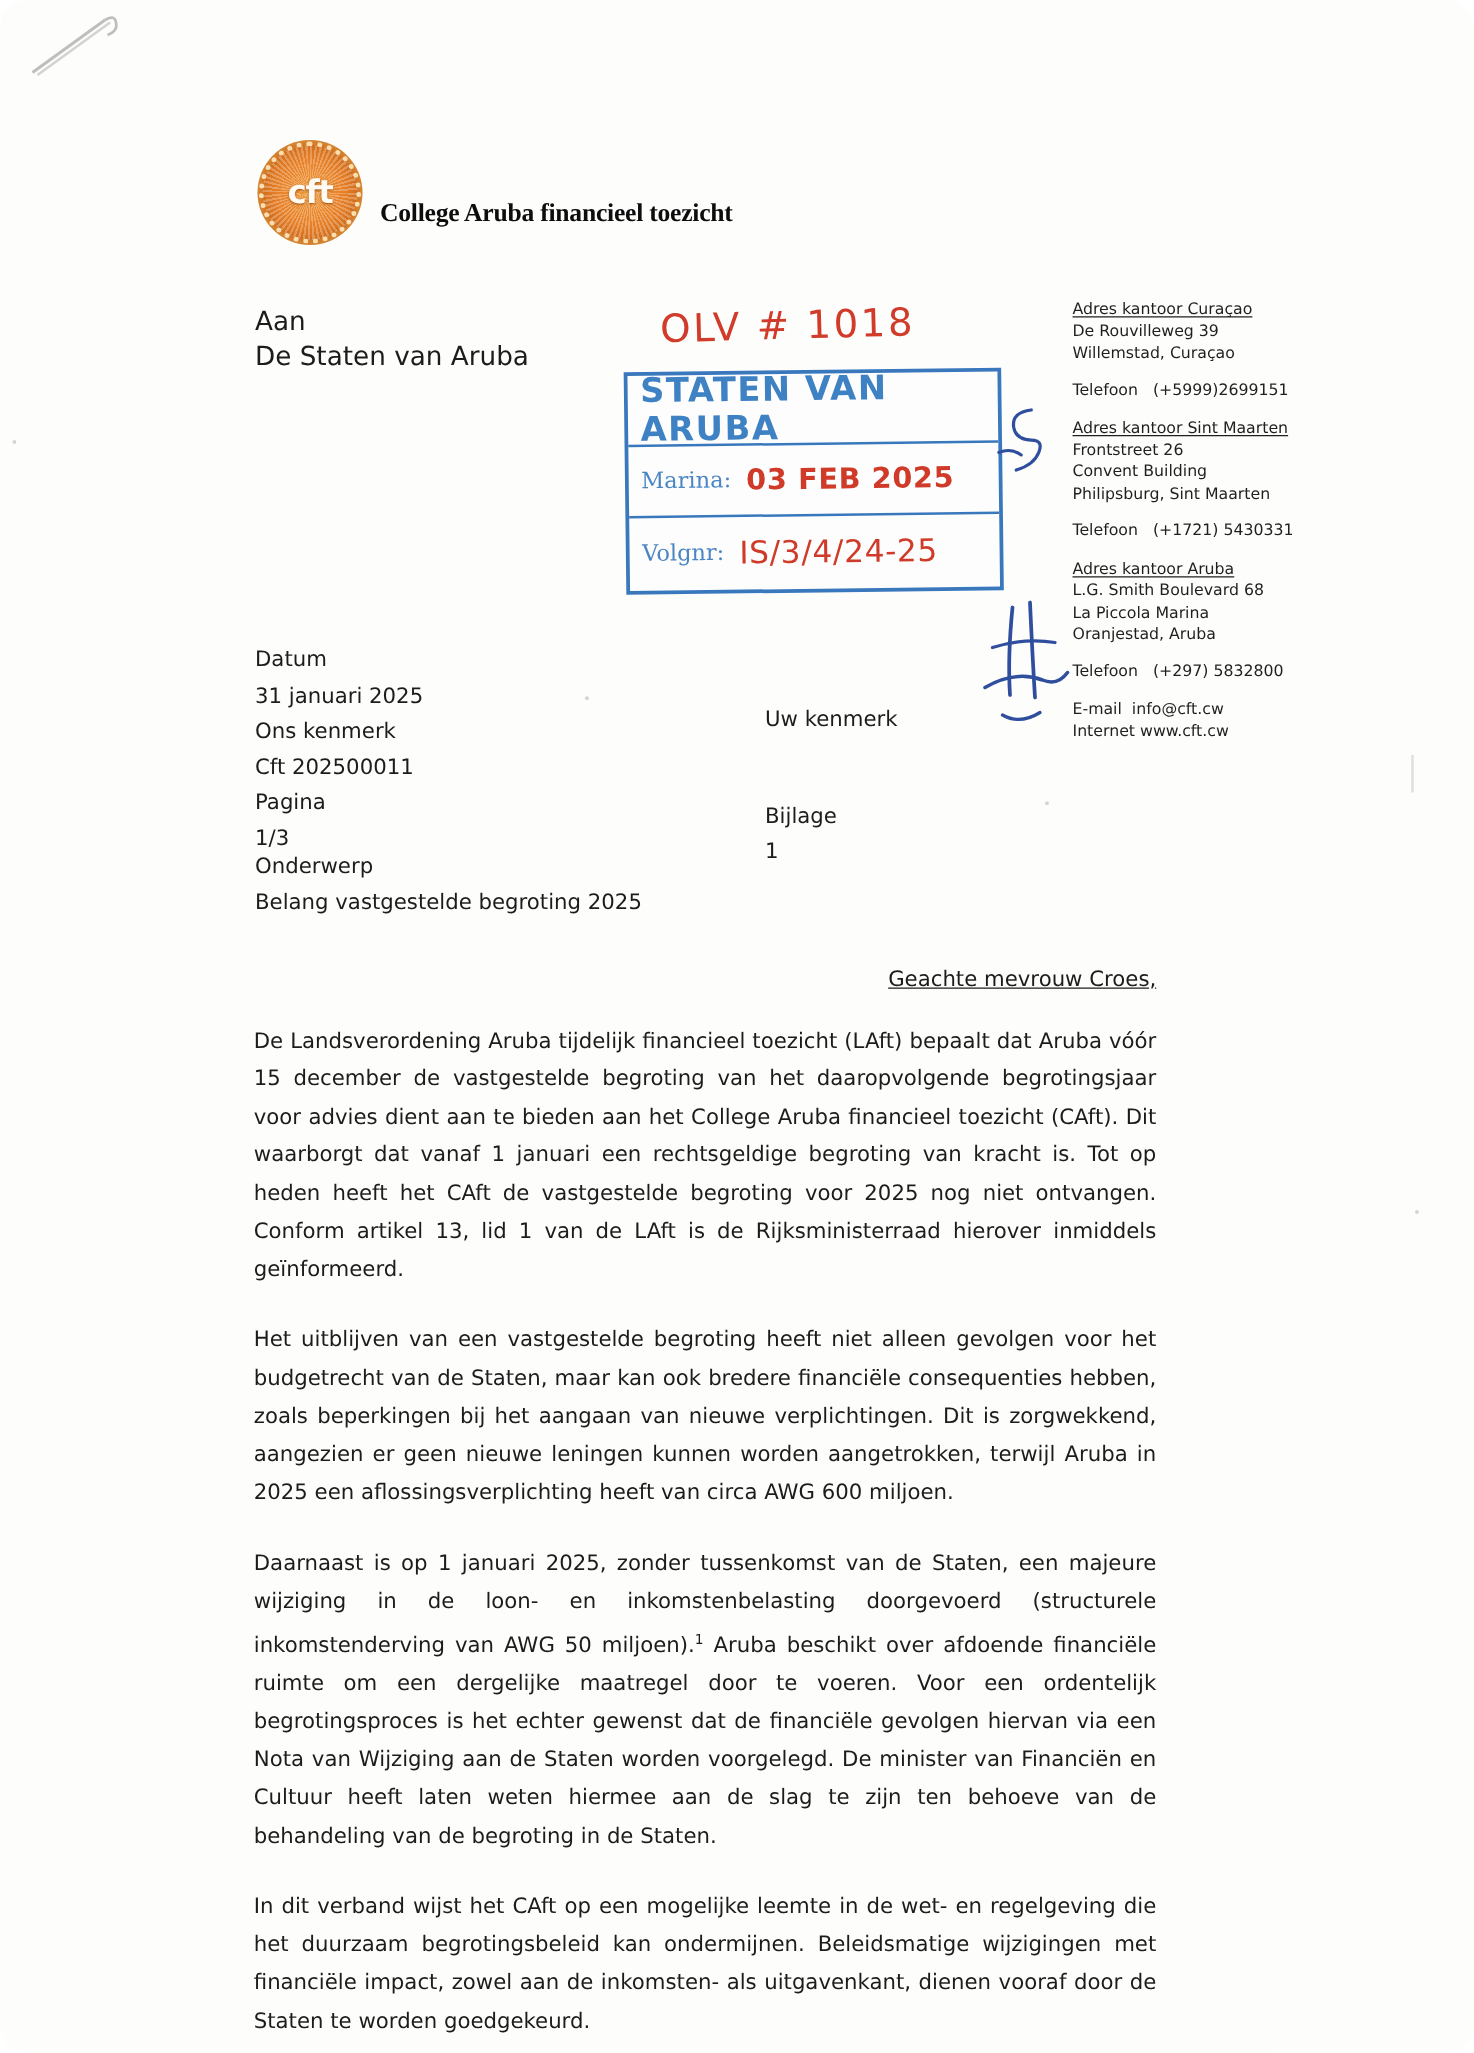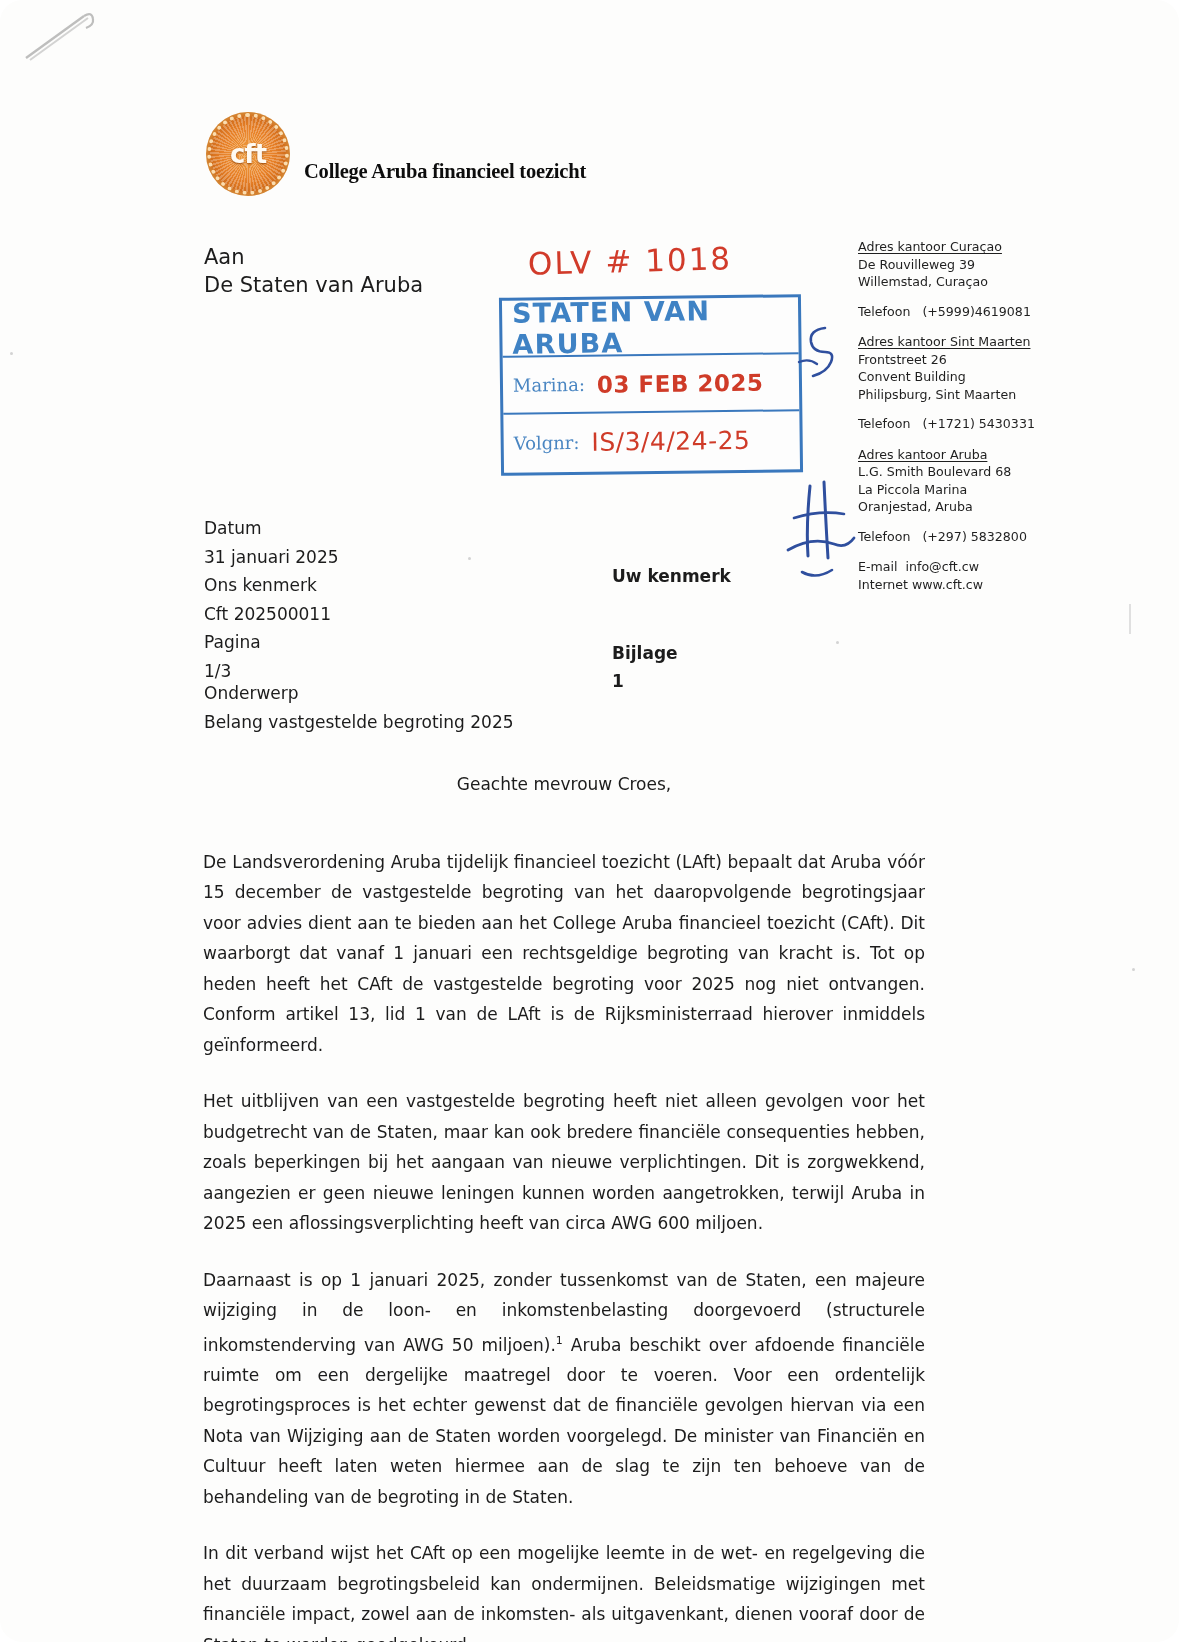--- a/index.html
+++ b/index.html
@@ -208,21 +208,20 @@
     line-height: 28.5px;
     color: #1c1c1c;
   }
   .meta-right {
     position: absolute;
     left: 612px;
     top: 562px;
     font-size: 17px;
     line-height: 28.5px;
     color: #1c1c1c;
-    font-weight: bold;
   }
   .meta-right .gap { height: 48px; }
 
   .subject {
     position: absolute;
     left: 204px;
     top: 679px;
     font-size: 17px;
     line-height: 28.5px;
     color: #1c1c1c;
@@ -234,21 +233,21 @@
     left: 203px;
     top: 769px;
     width: 722px;
     font-size: 17px;
     line-height: 30.5px;
     color: #1c1c1c;
     text-align: justify;
     text-justify: inter-word;
   }
   .body-text p { margin: 0 0 26px 0; }
-  .body-text p.salutation { margin-bottom: 47px; text-align: center; }
+  .body-text p.salutation { margin-bottom: 18px; text-align: right; text-decoration: underline; }
   .body-text p:last-child { margin-bottom: 0; }
   sup { font-size: 11px; vertical-align: super; }
 </style>
 </head>
 <body>
 
 <div id="page">
 
   <svg class="paperclip" viewBox="0 0 74 52">
     <path d="M4 48 L62 6" stroke="#a9a9a9" stroke-width="2.4" fill="none"></path>
@@ -300,21 +299,21 @@
     <path d="M24 38 q26 -8 50 -4" stroke="#2f4f9e" stroke-width="2.6" fill="none" stroke-linecap="round"></path>
     <path d="M18 70 q24 -14 46 -6 q12 5 20 -6" stroke="#2f4f9e" stroke-width="2.8" fill="none" stroke-linecap="round"></path>
     <path d="M32 92 q14 8 30 -2" stroke="#2f4f9e" stroke-width="2.6" fill="none" stroke-linecap="round"></path>
   </svg>
 
   <div class="contact-col">
     <div class="contact-block">
       <div class="contact-head">Adres kantoor Curaçao</div>
       <div>De Rouvilleweg 39</div>
       <div>Willemstad, Curaçao</div>
-      <div class="contact-phone">Telefoon   (+5999)4619081</div>
+      <div class="contact-phone">Telefoon   (+5999)2699151</div>
     </div>
     <div class="contact-block">
       <div class="contact-head">Adres kantoor Sint Maarten</div>
       <div>Frontstreet 26</div>
       <div>Convent Building</div>
       <div>Philipsburg, Sint Maarten</div>
       <div class="contact-phone">Telefoon   (+1721) 5430331</div>
     </div>
     <div class="contact-block">
       <div class="contact-head">Adres kantoor Aruba</div>

